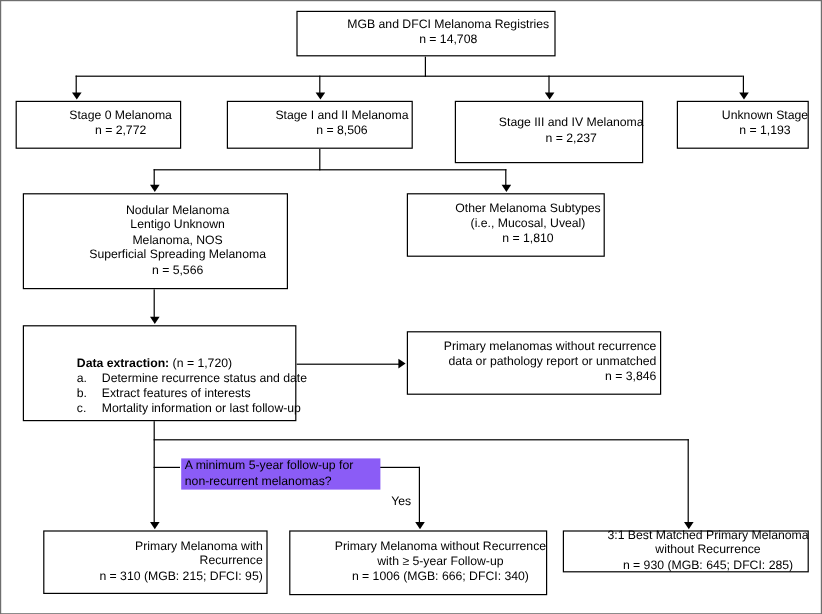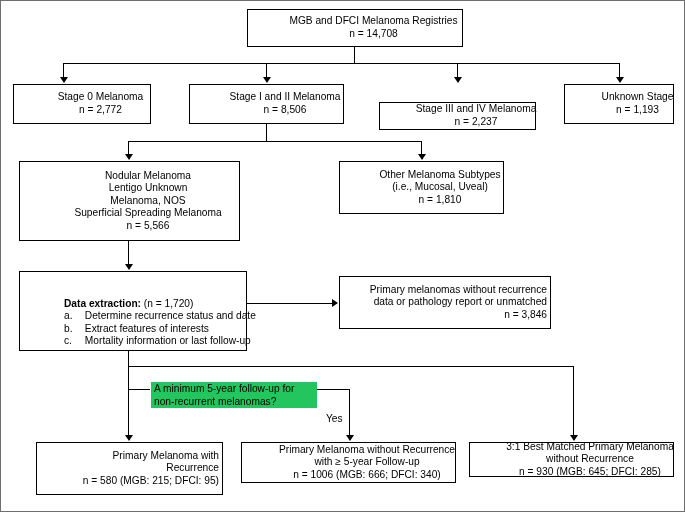--- a/index.html
+++ b/index.html
@@ -32,21 +32,21 @@
   .box.left-align{align-items:flex-start;text-align:left;padding-left:7px;}
   .box.left-align .ln{white-space:nowrap;}
   .bold{font-weight:bold;}
   .listrow{display:flex;}
   .listrow .mk{display:inline-block;width:18px;}
   
   .hline{position:absolute;background:#000000;height:1.3px;z-index:2;}
   .vline{position:absolute;background:#000000;width:1.3px;z-index:2;}
   .arrow{position:absolute;width:0;height:0;border-left:4.2px solid transparent;border-right:4.2px solid transparent;border-top:6.5px solid #000000;z-index:2;}
   .arrow-r{position:absolute;width:0;height:0;border-top:4.2px solid transparent;border-bottom:4.2px solid transparent;border-left:6.5px solid #000000;z-index:2;}
-  .note{position:absolute;font-size:10.2px;line-height:13px;color:#000000;z-index:4;background:#22c55e;padding:0 3px;}
+  .note{position:absolute;font-size:10.2px;line-height:13px;color:#000000;z-index:4;background:#8b5cf6;padding:0 3px;}
   .yes{position:absolute;font-size:10.2px;color:#000000;z-index:4;}
 </style>
 </head>
 <body>
 
 <div id="figure">
 
   <div class="box" style="left:246px;top:8px;width:216px;height:38px;">
     <span class="ln">MGB and DFCI Melanoma Registries</span>
     <span class="ln">n = 14,708</span>
@@ -68,21 +68,21 @@
   <div class="box" style="left:12px;top:83px;width:138px;height:40px;">
     <span class="ln">Stage 0 Melanoma</span>
     <span class="ln">n = 2,772</span>
   </div>
 
   <div class="box" style="left:188px;top:83px;width:155px;height:40px;">
     <span class="ln">Stage I and II Melanoma</span>
     <span class="ln">n = 8,506</span>
   </div>
 
-  <div class="box" style="left:378px;top:101px;width:157px;height:28px;">
+  <div class="box" style="left:378px;top:83px;width:157px;height:52px;">
     <span class="ln">Stage III and IV Melanoma</span>
     <span class="ln">n = 2,237</span>
   </div>
 
   <div class="box" style="left:563px;top:83px;width:110px;height:40px;">
     <span class="ln">Unknown Stage</span>
     <span class="ln">n = 1,193</span>
   </div>
 
   <div class="vline" style="left:265px;top:123px;height:18px;"></div>
@@ -152,24 +152,24 @@
   <div class="note" style="left:150px;top:381px;width:160px;">
     <span class="ln">A minimum 5-year follow-up for</span>
     <span class="ln">non-recurrent melanomas?</span>
   </div>
 
   <div class="yes" style="left:325px;top:412px;">Yes</div>
 
   <div class="box" style="left:35px;top:441px;width:187px;height:53px;align-items:flex-end;">
     <span class="ln">Primary Melanoma with</span>
     <span class="ln">Recurrence</span>
-    <span class="ln">n = 580 (MGB: 215; DFCI: 95)</span>
+    <span class="ln">n = 310 (MGB: 215; DFCI: 95)</span>
   </div>
 
-  <div class="box" style="left:240px;top:441px;width:215px;height:41px;">
+  <div class="box" style="left:240px;top:441px;width:215px;height:54px;">
     <span class="ln">Primary Melanoma without Recurrence</span>
     <span class="ln">with ≥ 5-year Follow-up</span>
     <span class="ln">n = 1006 (MGB: 666; DFCI: 340)</span>
   </div>
 
   <div class="box" style="left:468px;top:441px;width:205px;height:35px;">
     <span class="ln">3:1 Best Matched Primary Melanoma</span>
     <span class="ln">without Recurrence</span>
     <span class="ln">n = 930 (MGB: 645; DFCI: 285)</span>
   </div>

